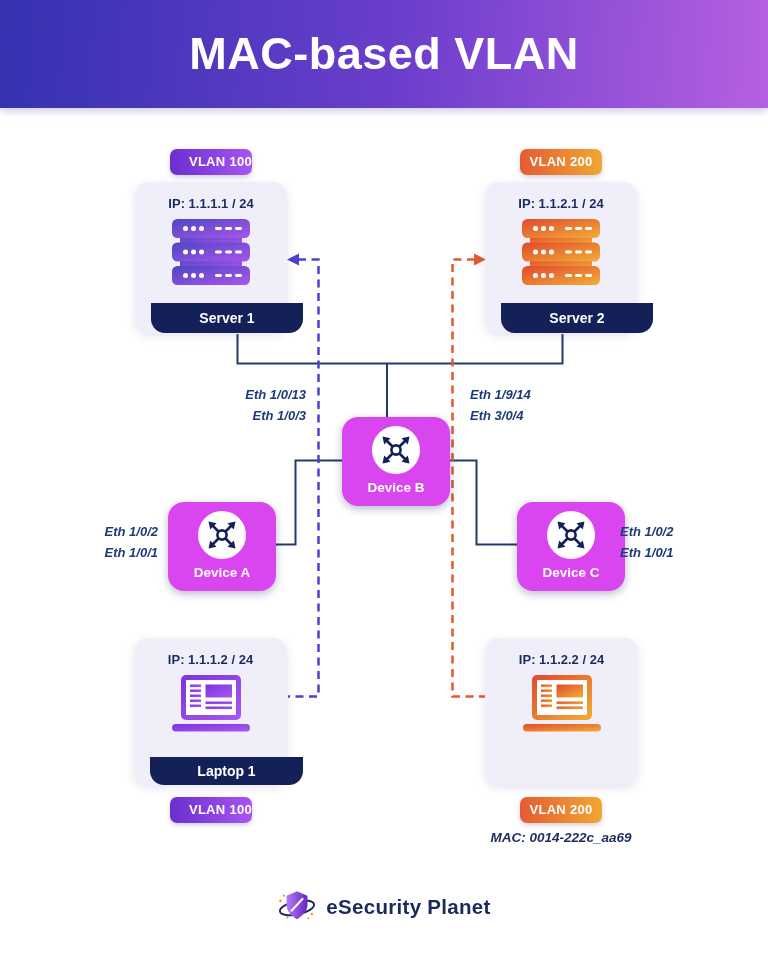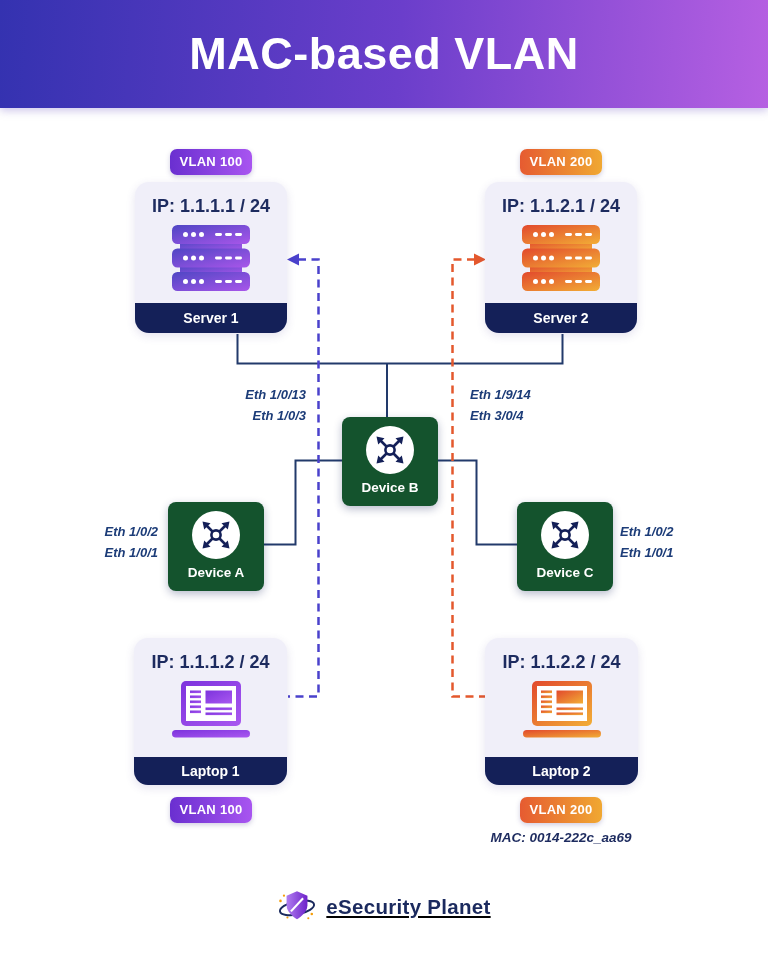--- a/index.html
+++ b/index.html
@@ -17,63 +17,63 @@
   .banner h1 { color:#ffffff; font-size:45px; font-weight:bold; letter-spacing:.5px; }
 
   
   .wires { position:absolute; left:0; top:0; width:768px; height:963px; z-index:0; }
 
   
   .card {
     position:absolute; background:#f0eff9; border-radius:14px;
     box-shadow:0 3px 10px rgba(70,60,140,.14); z-index:2; text-align:center;
   }
-  .card .ip { margin-top:14px; font-size:18px; font-weight:bold; color:#1d2b5f; }
+  .card .ip { margin-top:14px; font-size:13px; font-weight:bold; color:#1d2b5f; }
   .card .iconwrap { margin-top:8px; }
   .card .namebar {
-    position:absolute; left:0; bottom:0; width:100%; height:30px;
+    position:absolute; left:16px; bottom:0; width:100%; height:30px;
     background:#142058; border-radius:0 0 14px 14px;
     color:#ffffff; font-size:14px; font-weight:bold; line-height:30px;
   }
   .server-card { width:152px; height:151px; }
   .laptop-card { width:153px; height:147px; }
   .laptop-card .namebar { height:28px; line-height:28px; }
 
   
   .badge {
     position:absolute; width:82px; height:26px; border-radius:7px; z-index:2;
     color:#ffffff; font-size:13px; font-weight:bold; text-align:center; line-height:26px;
     letter-spacing:.3px; box-shadow:0 2px 5px rgba(70,60,140,.25);
   }
-  .badge.purple { background:linear-gradient(90deg,#6a2fd0,#a855f0); }
+  .badge.purple { background:linear-gradient(90deg,#6a2fd0,#a855f0);text-align:right; }
   .badge.orange { background:linear-gradient(90deg,#e65b31,#f0a832); }
 
   
   .device {
-    position:absolute; width:96px; height:89px; background:#14532d; border-radius:8px;
+    position:absolute; width:108px; height:89px; background:#d946ef; border-radius:16px;
     z-index:2; text-align:center; box-shadow:0 3px 8px rgba(20,32,88,.3);
   }
   .device svg { margin-top:9px; }
   .device .dlabel { color:#ffffff; font-size:13.5px; font-weight:bold; margin-top:2px; }
 
   
   .ports {
     position:absolute; font-size:13px; font-weight:bold; font-style:italic;
     color:#1c3c78; line-height:21px; z-index:2;
   }
   .ports.right-align { text-align:right; }
   .mac {
     position:absolute; width:300px; text-align:center; font-size:13.5px;
     font-weight:bold; font-style:italic; color:#1d2b5f; z-index:2;
   }
 
   
   .brand {
     position:absolute; left:0; top:888px; width:768px; display:flex;
-    align-items:center; justify-content:center; gap:9px; z-index:2;text-decoration:underline;
+    align-items:center; justify-content:center; gap:9px; z-index:2;
   }
   .brand .bname { color:#1b2a5e; font-size:20.5px; font-weight:bold; letter-spacing:.3px; }
 </style>
 </head>
 <body>
 
 <div class="canvas">
 
   <div class="banner">
     <h1>MAC-based VLAN</h1>
@@ -304,21 +304,20 @@
           <rect x="21" y="19.5" width="11" height="2.6"></rect>
             <rect x="21" y="24.5" width="11" height="2.6"></rect>
           <rect x="21" y="29.5" width="11" height="2.6"></rect>
           <rect x="36.5" y="9.5" width="26.5" height="13"></rect>
           <rect x="36.5" y="26.5" width="26.5" height="2.6"></rect>
             <rect x="36.5" y="31.5" width="26.5" height="2.6"></rect>
         </g>
         <rect x="3" y="49" width="78" height="7.5" rx="3.75" fill="url(#gLapO)"></rect>
       </svg>
     </div>
-    <div class="namebar">Laptop 2</div>
   </div>
 
   <div class="badge purple" style="left:170px; top:797px;">VLAN 100</div>
   <div class="badge orange" style="left:520px; top:797px;">VLAN 200</div>
 
   <div class="mac" style="left:411px; top:830px;">MAC: 0014-222c_aa69</div>
 
   <div class="brand">
     <svg width="40" height="38" viewBox="0 0 46 42">
       <defs>

